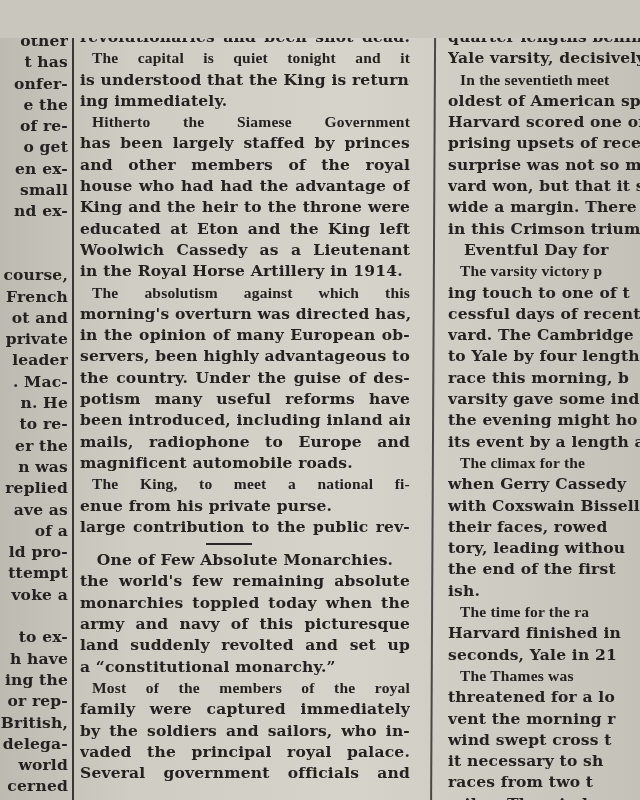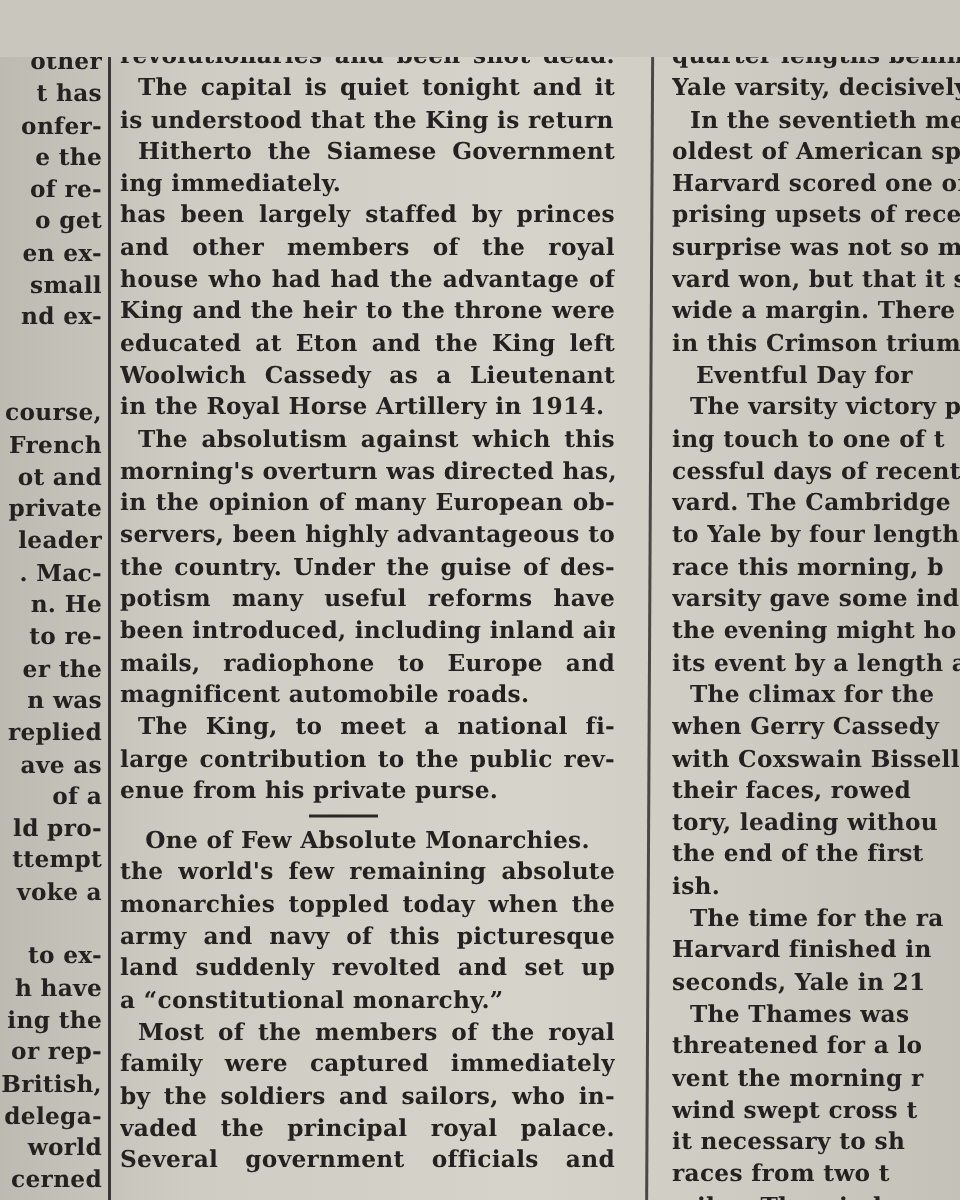--- a/index.html
+++ b/index.html
@@ -21,21 +21,21 @@
       color: #242220;
       font-size: 15.5px;
       letter-spacing: 0.2px;
     }
     .col .line {
       height: 21.3px; line-height: 21.3px; white-space: nowrap;
       text-align: justify; text-align-last: justify;
       display: block;
     }
     .col .line.last { text-align-last: left; }
-    .col .line.indent { padding-left: 12px; }
+    .col .line.indent { padding-left: 12px; font-family: Liberation Serif, serif; }
     .col .line.center { text-align: center; text-align-last: center; }
     .col .line.right { text-align: right; text-align-last: right; }
     .col .line.blank { height: 21.3px; }
     .col-left { left: -6px; width: 74px; top: -8px; }
     .col-mid { left: 80px; width: 330px; top: -12px; }
     .col-right { left: 448px; width: 200px; top: -12px; }
     .rule {
       position: absolute; top: 0; height: 800px; width: 2px; background: #3a3835;
     }
     .rule.r1 { left: 72px; }
@@ -91,41 +91,41 @@
     <span class="line right">than a</span>
     <span class="line right">he nar-</span>
   </div>
 
   <div class="rule r1"></div>
 
   <div class="col col-mid">
     <span class="line">revolutionaries and been shot dead.</span>
     <span class="line indent">The capital is quiet tonight and it</span>
     <span class="line">is understood that the King is return-</span>
+    <span class="line last">ing immediately.</span>
     <span class="line indent">Hitherto the Siamese Government</span>
-    <span class="line last">ing immediately.</span>
     <span class="line">has been largely staffed by princes</span>
     <span class="line">and other members of the royal</span>
     <span class="line">house who had had the advantage of</span>
     <span class="line">King and the heir to the throne were</span>
     <span class="line">educated at Eton and the King left</span>
     <span class="line">Woolwich Cassedy as a Lieutenant</span>
     <span class="line last">in the Royal Horse Artillery in 1914.</span>
     <span class="line indent">The absolutism against which this</span>
     <span class="line">morning's overturn was directed has,</span>
     <span class="line">in the opinion of many European ob-</span>
     <span class="line">servers, been highly advantageous to</span>
     <span class="line">the country. Under the guise of des-</span>
     <span class="line">potism many useful reforms have</span>
     <span class="line">been introduced, including inland air</span>
     <span class="line">mails, radiophone to Europe and</span>
     <span class="line last">magnificent automobile roads.</span>
     <span class="line indent">The King, to meet a national fi-</span>
+    <span class="line last">enue from his private purse.</span>
     <span class="line">large contribution to the public rev-</span>
-    <span class="line last">enue from his private purse.</span>
     <span class="dash-rule"></span>
     <span class="line center subhead">One of Few Absolute Monarchies.</span>
     <span class="line">the world's few remaining absolute</span>
     <span class="line">monarchies toppled today when the</span>
     <span class="line">army and navy of this picturesque</span>
     <span class="line">land suddenly revolted and set up</span>
     <span class="line last">a “constitutional monarchy.”</span>
     <span class="line indent">Most of the members of the royal</span>
     <span class="line">family were captured immediately</span>
     <span class="line">by the soldiers and sailors, who in-</span>

